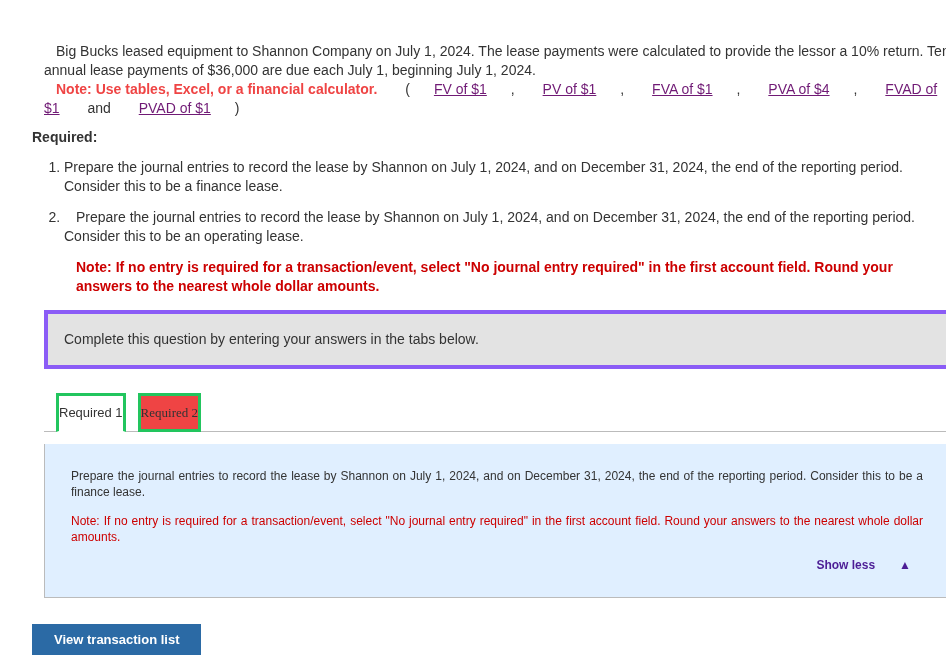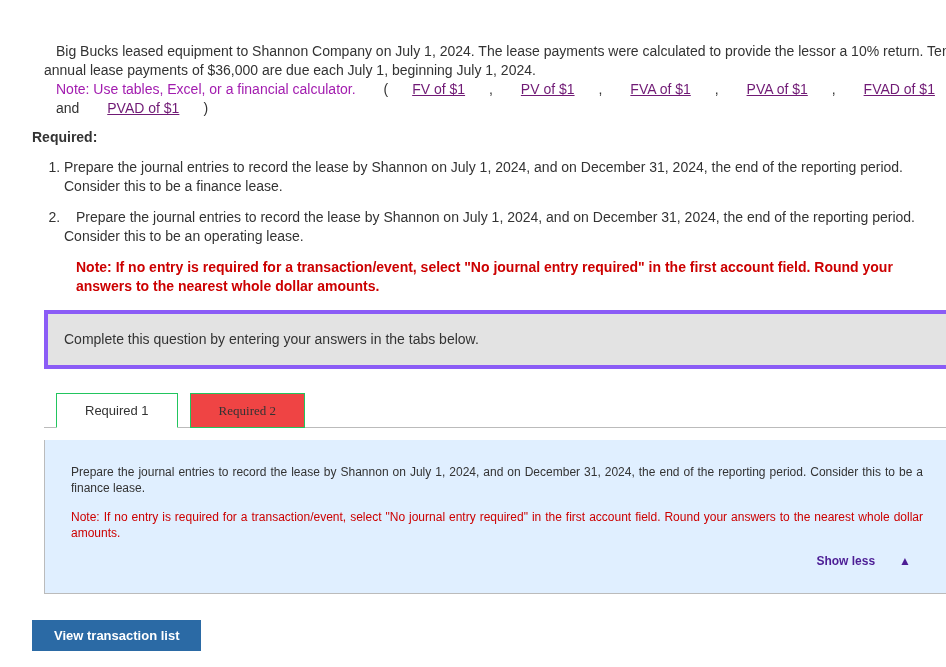--- a/index.html
+++ b/index.html
@@ -5,37 +5,37 @@
   * { box-sizing: border-box; margin: 12px; padding: 0; }
   body {
     font-family: Arial, Helvetica, sans-serif;
     font-size: 14px;
     color: #333;
     width: 946px;
     padding: 6px 8px;
     line-height: 1.35;
   }
   .intro { margin-bottom: 10px; }
-  .note-red { color: #a21caf; font-weight: normal; }
+  .note-red { color: #ef4444; font-weight: bold; }
   .link { color: #701a75; text-decoration: underline; cursor: pointer; }
   .req-head { font-weight: bold; margin: 10px 0 8px 0; }
   ol.requirements { margin-left: 20px; margin-bottom: 14px; }
   ol.requirements li { margin-bottom: 4px; }
   .inline-note { color: #c00; font-weight: bold; display: block; }
   .complete-box {
     background: #e3e3e3;
     border: 4px solid #8b5cf6;
     padding: 16px;
     margin-bottom: 12px;
     font-weight: normal;
   }
   .tabs-row { display: flex; border-bottom: 1px solid #bbb; }
   .tab {
-    border: 1px solid #22c55e;
-    padding: 8px 28px;
+    border: 3px solid #22c55e;
+    padding: 8px 0;
     margin-right: 0;
     margin-bottom: -1px;
     cursor: pointer;
     font-size: 13px;
   }
   .tab.active { background: #fff; border-bottom: 1px solid #fff; }
   .tab.inactive { background: #ef4444; font-family: Liberation Serif, serif; }
   .tab-content {
     background: #e0efff;
     border: 1px solid #bbb;
@@ -98,21 +98,21 @@
   }
 </style>
 </head>
 <body>
 
 
 
 <div class="intro">
   <span>Big Bucks leased equipment to Shannon Company on July 1, 2024. The lease payments were calculated to provide the lessor a 10% return. Ten annual lease payments of $36,000 are due each July 1, beginning July 1, 2024.</span><br>
   <span class="note-red">Note: Use tables, Excel, or a financial calculator.</span>
-  <span>(</span><span class="link">FV of $1</span><span>, </span><span class="link">PV of $1</span><span>, </span><span class="link">FVA of $1</span><span>, </span><span class="link">PVA of $1</span><span>, </span><span class="link">FVAD of $1</span><span> and </span><span class="link">PVAD of $1</span><span>)</span>
+  <span>(</span><span class="link">FV of $1</span><span>, </span><span class="link">PV of $1</span><span>, </span><span class="link">FVA of $1</span><span>, </span><span class="link">PVA of $4</span><span>, </span><span class="link">FVAD of $1</span><span> and </span><span class="link">PVAD of $1</span><span>)</span>
 </div>
 
 <div class="req-head">Required:</div>
 
 <ol class="requirements">
   <li>Prepare the journal entries to record the lease by Shannon on July 1, 2024, and on December 31, 2024, the end of the reporting period. Consider this to be a finance lease.</li>
   <li>
     <span>Prepare the journal entries to record the lease by Shannon on July 1, 2024, and on December 31, 2024, the end of the reporting period. Consider this to be an operating lease.</span>
     <span class="inline-note">Note: If no entry is required for a transaction/event, select "No journal entry required" in the first account field. Round your answers to the nearest whole dollar amounts.</span>
   </li>

